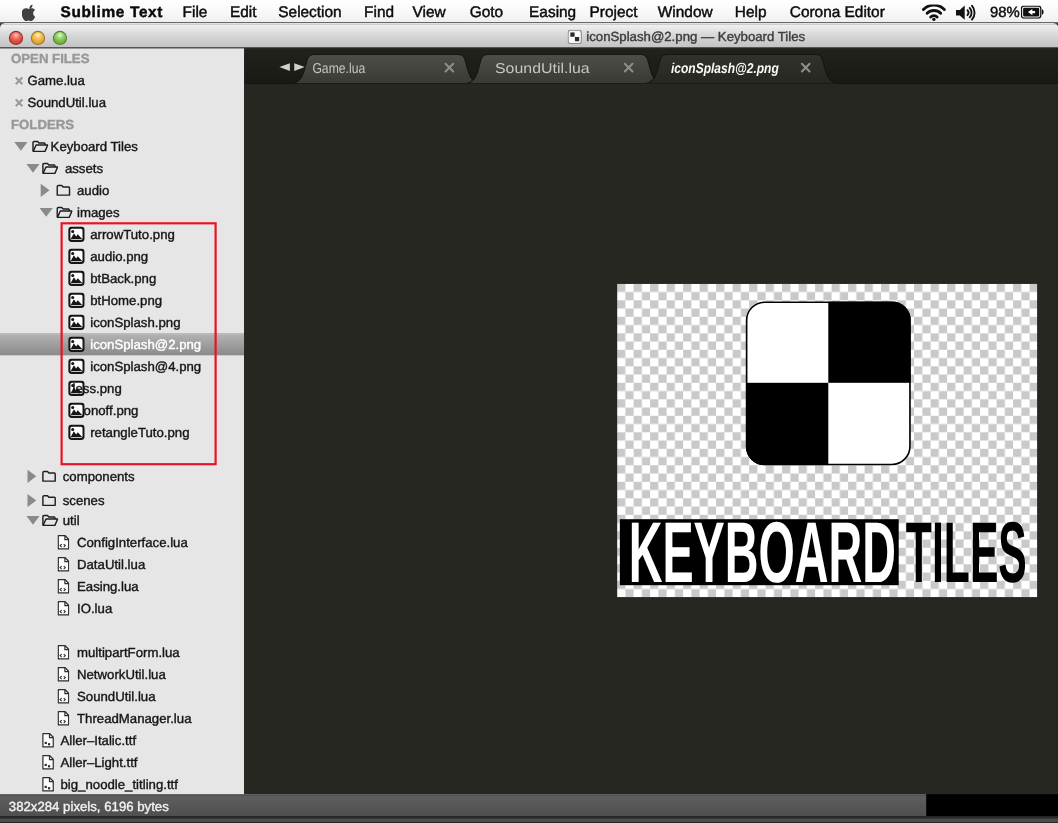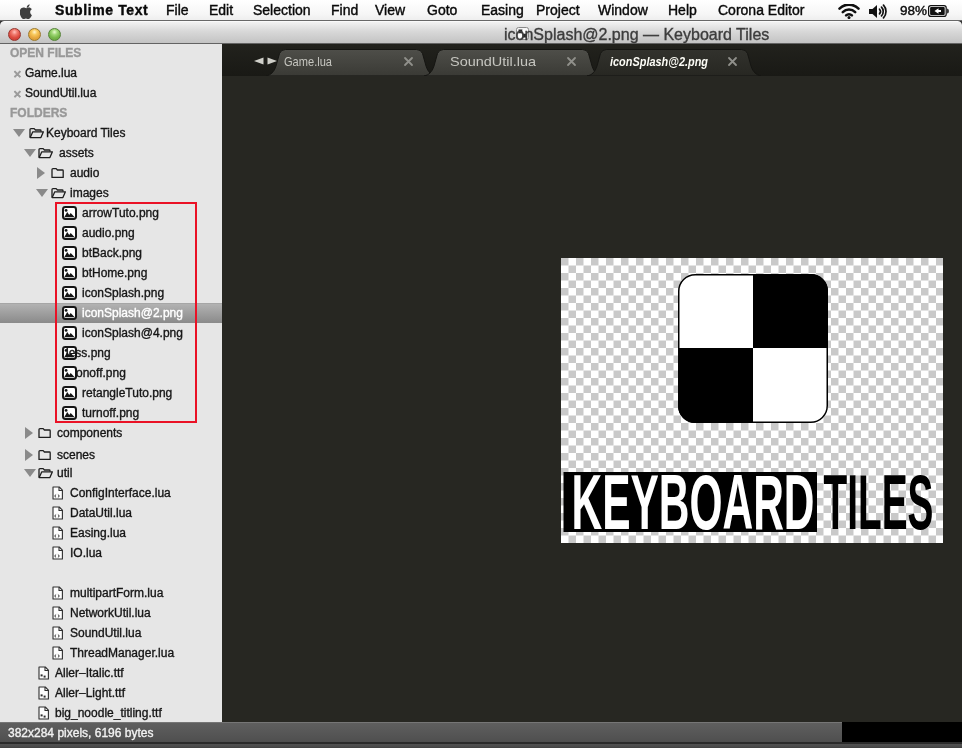--- a/index.html
+++ b/index.html
@@ -14,21 +14,21 @@
 #menubar span { position:absolute; top:2px; font-size:14px; color:#0a0a0a; white-space:nowrap; -webkit-text-stroke:0.4px #0a0a0a; }
 
 
 #titlebar { position:absolute; left:0; top:21px; width:962px; height:23px;
   background:linear-gradient(#f2f2f2,#d8d8d8 45%,#c3c3c3);
   border-top:1px solid #fafafa; border-bottom:1px solid #636363; }
 .tl { position:absolute; top:6px; width:13px; height:13px; border-radius:50%; }
 #tl-red   { left:7.5px;  background:radial-gradient(circle at 50% 28%, #ffb5ae 5%, #f07a6e 28%, #dd4a3e 60%, #c03a33); border:1px solid #97352e;}
 #tl-yel   { left:27.5px; background:radial-gradient(circle at 50% 28%, #ffedbd 5%, #f8ca5d 28%, #e8a83e 60%, #cd9434); border:1px solid #9d7a2c;}
 #tl-grn   { left:47.5px; background:radial-gradient(circle at 50% 28%, #dcf4c0 5%, #a0d877 28%, #77b84a 60%, #63a040); border:1px solid #568338;}
-#title-text { position:absolute; left:504px; top:4px; font-size:16px; color:#3c3c3c; -webkit-text-stroke:0.35px #3c3c3c; }
+#title-text { position:absolute; left:533px; top:4px; font-size:12px; color:#3c3c3c; -webkit-text-stroke:0.35px #3c3c3c; }
 
 
 #sidebar { position:absolute; left:0; top:44px; width:222px; height:678px;
   background:#e6e6e6; overflow:hidden; }
 .row { position:absolute; left:0; width:222px; height:20px; line-height:20px; font-size:12px; color:#161616; white-space:nowrap; -webkit-text-stroke:0.35px currentColor; }
 .row .t { position:absolute; top:0; }
 .hdr { font-weight:bold; color:#989898; font-size:12px; }
 .tri-d { position:absolute; top:6px; width:0; height:0; border-left:6px solid transparent; border-right:6px solid transparent; border-top:8.5px solid #8a8a8a; }
 .tri-r { position:absolute; top:4px; width:0; height:0; border-top:6px solid transparent; border-bottom:6px solid transparent; border-left:8.5px solid #8a8a8a; }
 .x-close { position:absolute; color:#9c9c9c; font-size:10.5px; font-weight:bold; top:0.5px; -webkit-text-stroke:0.3px #9c9c9c; }
@@ -239,26 +239,20 @@
       <svg class="icon" style="left:62px" width="15" height="14" viewBox="0 0 15 14">
         <use href="#fimg"></use>
       </svg>
       <span class="t" style="left:76px">onoff.png</span>
     </div>
   <div class="row" style="top:339px">
       <svg class="icon" style="left:62px" width="15" height="14" viewBox="0 0 15 14">
         <use href="#fimg"></use>
       </svg>
       <span class="t" style="left:82px">retangleTuto.png</span>
-    </div>
-  <div class="row" style="top:359px">
-      <svg class="icon" style="left:62px" width="15" height="14" viewBox="0 0 15 14">
-        <use href="#fimg"></use>
-      </svg>
-      <span class="t" style="left:82px">turnoff.png</span>
     </div>
   <div class="row" style="top:379px">
       <i class="tri-r" style="left:25px"></i>
       <svg class="icon f" style="left:38px" width="15" height="12" viewBox="0 0 15 12">
         <use href="#fcl"></use>
       </svg>
       <span class="t" style="left:57px">components</span>
     </div>
   <div class="row" style="top:401px">
       <i class="tri-r" style="left:25px"></i>

